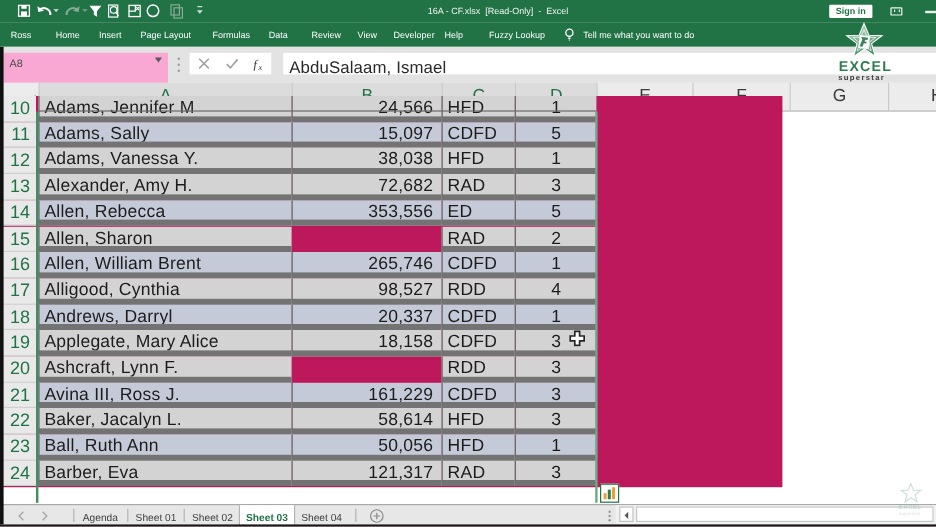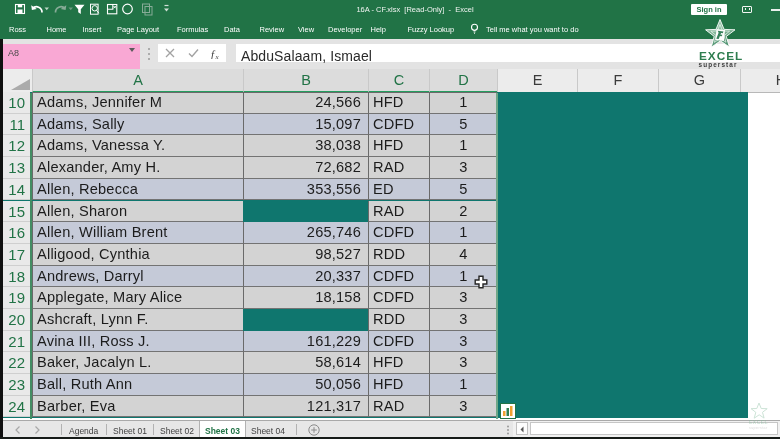--- a/index.html
+++ b/index.html
@@ -30,24 +30,24 @@
 
 
 #colhead { position:absolute; left:0; top:69px; width:780px; height:23.5px; background:#ececec; }
 .ch { position:absolute; top:0; height:23.5px; font-size:14.5px; text-align:center; line-height:22px; border-left:1px solid #c9c9c9; }
 .chsel { background:#dcdcdc; color:#217346; border-bottom:2px solid #249e5f; }
 .chnorm { color:#3b3b3b; border-bottom:1px solid #b8b8b8; }
 #corner { position:absolute; left:0; top:0; width:32px; height:23.5px; background:#ececec; border-bottom:1px solid #b8b8b8; }
 #corner .tri { position:absolute; right:2px; bottom:2px; width:0; height:0; border-bottom:11px solid #ababab; border-left:19px solid transparent; }
 
 
-#grid { position:absolute; left:0; top:92px; width:748px; height:326px; background:#0f766e; }
+#grid { position:absolute; left:0; top:80px; width:652px; height:326px; background:#be185d; }
 .row { position:absolute; left:0; width:497px; }
 .rn { position:absolute; left:0; top:0; width:30px; height:100%; background:#e9e9e9; color:#217346; font-size:15px; text-align:right; padding-right:5px; line-height:21.7px; border-bottom:1px solid #cfcfcf; }
-.c { position:absolute; top:0; height:100%; letter-spacing:0.2px; font-size:14.6px; color:#1c1c1c; line-height:21px; border-bottom:1px solid #737373; border-left:1px solid #6a6a6a; white-space:nowrap; overflow:hidden; }
+.c { position:absolute; top:0; height:100%; letter-spacing:0.2px; font-size:14.6px; color:#1c1c1c; line-height:21px; border-bottom:5px solid #737373; border-left:1px solid #6a6a6a; white-space:nowrap; overflow:hidden; }
 .ca { left:32px; width:211px; padding-left:4px; }
 .cb { left:243px; width:125px; text-align:right; padding-right:7px; }
 .cc { left:368px; width:61px; padding-left:4px; }
 .cd { left:429px; width:68px; text-align:center; }
 .grey { background:#d3d3d3; }
 .blue { background:#c5cad8; }
 #toprule { position:absolute; left:32px; top:92px; width:465px; height:1px; background:#6a6a6a; }
 #greenL { position:absolute; left:29.5px; top:92.5px; width:2.5px; height:326px; background:#438d63; }
 #greenR { position:absolute; left:495.5px; top:92.5px; width:2.5px; height:326px; background:#6fa788; }
 

